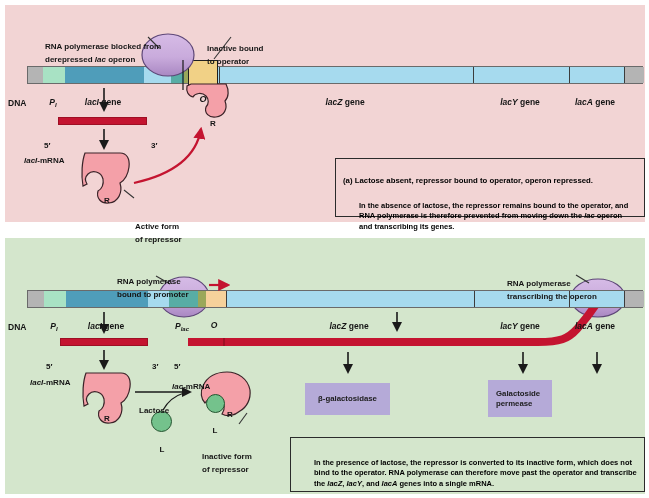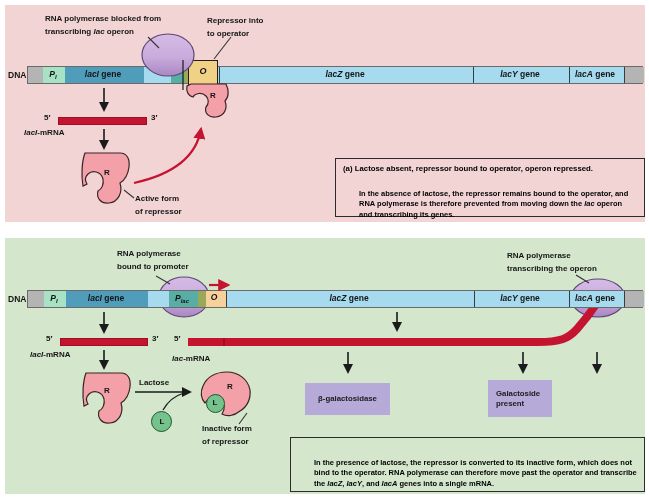--- a/index.html
+++ b/index.html
@@ -13,29 +13,29 @@
   .bar{position:absolute;height:18px;border:1px solid #6a6a6a;box-sizing:border-box;z-index:2;}
   .seg{position:absolute;top:0;height:100%;box-sizing:border-box;}
   .bl{border-left:1px solid #3c3c3c;}
   .obox{position:absolute;z-index:2;border:1.5px solid #1f1f1f;box-sizing:border-box;background:var(--operator_yellow);}
   .mrna{position:absolute;height:8px;background:var(--mrna_red);z-index:2;box-shadow:inset 0 0 0 1px rgba(90,5,15,.35);}
   .prod{position:absolute;background:var(--product_lavender);display:flex;align-items:center;z-index:2;
         font-weight:bold;font-size:7.8px;line-height:1.25;color:#1c1c1c;}
   .prod.center{justify-content:center;}
   .prod .inner{padding-left:8px;} .prod.center .inner{padding-left:0;text-align:center;}
   .prod .inner span{display:block;}
-  .lbl{position:absolute;z-index:4;font-weight:bold;font-size:8px;line-height:1.3;color:#151515;white-space:nowrap;}
+  .lbl{position:absolute;z-index:4;font-weight:bold;font-size:8px;line-height:1.3;color:#151515;white-space:nowrap;margin-top:28px;}
   .g{font-size:8.5px;} .ctr{transform:translate(-50%,-50%);}
   .it{font-style:italic;}
   .sub{font-size:6px;font-style:italic;vertical-align:-2px;}
   .lcirc{position:absolute;border-radius:50%;background:var(--lactose_green);
          border:1.2px solid #23542f;box-sizing:border-box;z-index:3;}
   .cap{position:absolute;border:1.5px solid #2b2b2b;box-sizing:border-box;z-index:2;
        padding:5px 7px 3px 7px;color:#000;}
-  .cap-head{font-weight:bold;font-size:7.8px;line-height:1.3;}
+  .cap-head{font-weight:bold;font-size:7.8px;line-height:1.3;margin-top:12px;}
   .cap-body{font-weight:bold;font-size:7.5px;line-height:1.38;padding-left:16px;margin-top:15px;}
 </style>
 </head>
 <body>
 
 <div class="stage">
 
   <div class="panel pink" style="left:5px;top:5px;width:640px;height:217px;"></div>
   <div class="panel green" style="left:5px;top:238px;width:640px;height:256px;"></div>
 
@@ -86,21 +86,21 @@
   <div class="mrna" style="left:60px;top:338px;width:88px;"></div>
 
   <div class="prod center" style="left:305px;top:383px;width:85px;height:32px;">
     <div class="inner">
         <span>β-galactosidase</span>
       </div>
   </div>
   <div class="prod" style="left:488px;top:380px;width:64px;height:37px;">
     <div class="inner">
       <span>Galactoside</span>
-      <span>present</span>
+      <span>permease</span>
     </div>
   </div>
 
   <div class="cap" style="left:335px;top:158px;width:310px;height:59px;background:var(--panel_pink);">
     <div class="cap-head"><span>(a)</span>
       <span>Lactose absent, repressor bound to operator, operon repressed.</span></div>
     <div class="cap-body" style="white-space:normal;"><span>In the absence of lactose, the repressor remains bound to the operator, and RNA polymerase is therefore prevented from moving down the </span><span class="it">lac</span><span> operon and transcribing its genes.</span></div>
   </div>
   <div class="cap" style="left:290px;top:437px;width:355px;height:55px;background:var(--panel_green);">
     <div class="cap-body" style="white-space:normal;"><span>In the presence of lactose, the repressor is converted to its inactive form, which does not bind to the operator. RNA polymerase can therefore move past the operator and transcribe the </span><span class="it">lacZ</span><span>, </span><span class="it">lacY</span><span>, and </span><span class="it">lacA</span><span> genes into a single mRNA.</span></div>
@@ -143,22 +143,22 @@
     <path transform="translate(185,84)" d="M6,0 H41 C44,6 44,13 40,17 C43,25 39,32 31,33 C24,34 19,29 21,23 C24,20 24,15 21,12 C17,8 10,9 8,13 C3,12 1,7 2,2 Z" fill="var(--repressor_pink)" stroke="#3a2328" stroke-width="1.2"></path>
     <path transform="translate(82,153)" d="M3,0 H38 C45,0 48,6 47,14 C46,22 43,27 38,30 C41,40 36,49 27,50 C19,51 14,45 16,38 C20,36 22,31 21,26 C19,18 10,17 6,21 C3,24 3,28 5,31 L1,33 C-1,22 0,8 3,0 Z" fill="var(--repressor_pink)" stroke="#3a2328" stroke-width="1.2"></path>
     <path transform="translate(83,373)" d="M3,0 H38 C45,0 48,6 47,14 C46,22 43,27 38,30 C41,40 36,49 27,50 C19,51 14,45 16,38 C20,36 22,31 21,26 C19,18 10,17 6,21 C3,24 3,28 5,31 L1,33 C-1,22 0,8 3,0 Z" fill="var(--repressor_pink)" stroke="#3a2328" stroke-width="1.2"></path>
     <path transform="translate(200,372)" d="M27,0 C38,0 48,7 50,18 C51,27 47,35 40,39 C34,44 27,45 22,42 C25,37 25,32 21,29 C15,24 8,26 5,31 C1,27 0,20 3,14 C7,5 16,0 27,0 Z" fill="var(--repressor_pink)" stroke="#3a2328" stroke-width="1.2"></path>
   </svg>
 
   <div class="lcirc" style="left:151px;top:411px;width:21px;height:21px;"></div>
   <div class="lcirc" style="left:206px;top:394px;width:19px;height:19px;"></div>
 
   <span class="lbl" style="left:45px;top:14px;">RNA polymerase blocked from</span>
-  <span class="lbl" style="left:45px;top:27px;"><span>transcribing </span><span class="it">lac</span><span> operon</span></span>
-  <span class="lbl" style="left:207px;top:16px;">Repressor into</span>
+  <span class="lbl" style="left:45px;top:27px;"><span>derepressed </span><span class="it">lac</span><span> operon</span></span>
+  <span class="lbl" style="left:207px;top:16px;">Inactive bound</span>
   <span class="lbl" style="left:207px;top:29px;text-align:center;">to operator</span>
   <span class="lbl g" style="left:8px;top:70px;">DNA</span>
   <span class="lbl g ctr" style="left:53px;top:75px;"><span class="it">P</span><span class="sub">I</span></span>
   <span class="lbl g ctr" style="left:103px;top:75px;"><span class="it">lacI</span><span> gene</span></span>
   <span class="lbl ctr it" style="left:203px;top:72px;font-size:9px;">O</span>
   <span class="lbl g ctr" style="left:345px;top:75px;"><span class="it">lacZ</span><span> gene</span></span>
   <span class="lbl g ctr" style="left:520px;top:75px;"><span class="it">lacY</span><span> gene</span></span>
   <span class="lbl g ctr" style="left:595px;top:75px;"><span class="it">lacA</span><span> gene</span></span>
   <span class="lbl" style="left:44px;top:113px;">5′</span>
   <span class="lbl" style="left:151px;top:113px;">3′</span>

